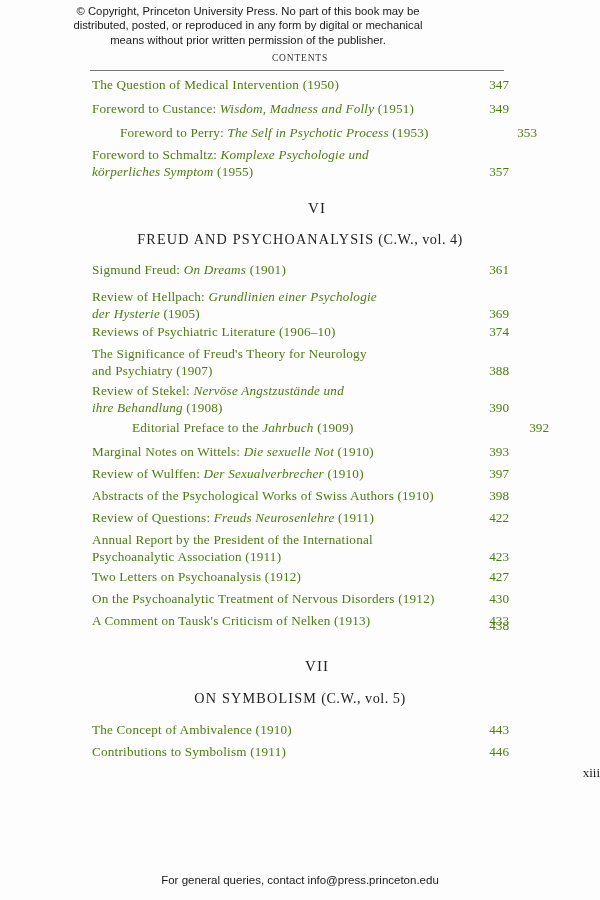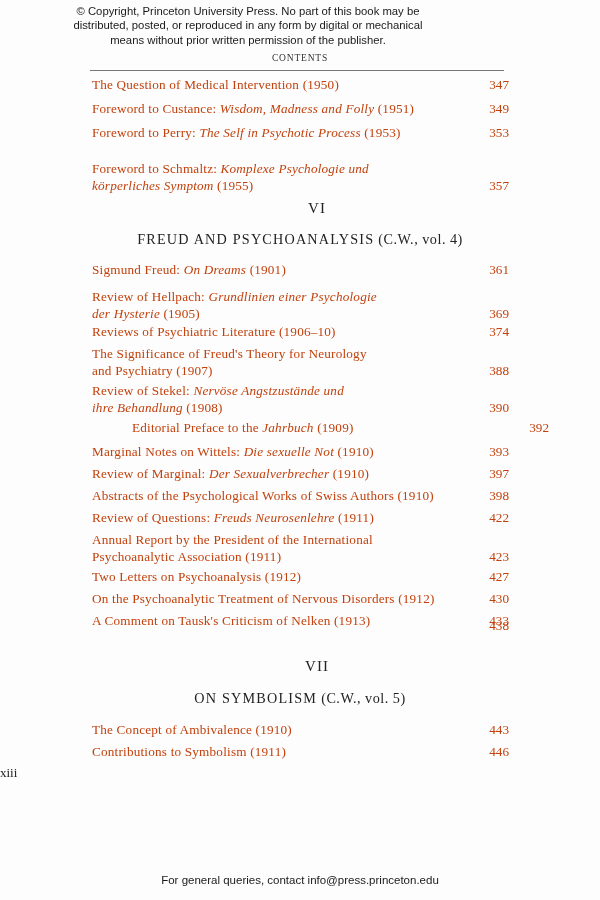--- a/index.html
+++ b/index.html
@@ -9,28 +9,28 @@
   }
   .copyright {
     position: absolute; top: 4px; left: 0; width: 496px; text-align: center;
     font-family: "Liberation Sans", "DejaVu Sans", sans-serif; font-size: 11.3px; line-height: 14.3px; color: #1a1a1a;
   }
   .running-head {
     position: absolute; top: 53px; left: 0; width: 600px; text-align: center;
     font-size: 9.5px; letter-spacing: 0.8px; color: #333;
   }
   .rule { position: absolute; top: 70px; left: 90px; width: 414px; height: 1px; background: #777; }
-  .entry { position: absolute; left: 92px; width: 417px; font-size: 13.2px; line-height: 17px; color: #c2410c; }
+  .entry { position: absolute; left: 92px; width: 417px; font-size: 13.2px; line-height: 17px; color: #4d7c0f; }
   .entry .title { display: block; width: 370px; letter-spacing: 0.2px; }
   .entry .page { position: absolute; right: 0; bottom: 0; font-size: 13.2px; }
   .entry i { font-style: italic; }
   .part-num { position: absolute; left: 0; width: 600px; text-align: center; font-size: 15px; letter-spacing: 1px; color: #222; padding-left: 17px; }
   .part-title { position: absolute; left: 0; width: 600px; text-align: center; font-size: 14.2px; letter-spacing: 1.2px; color: #222; }
   .part-title .vol { letter-spacing: 0.5px; }
-  .folio { position: absolute; top: 765px; left: 0; width: 600px; text-align: left; font-size: 13px; color: #222; }
+  .folio { position: absolute; top: 765px; left: 0; width: 600px; text-align: right; font-size: 13px; color: #222; }
   .footer {
     position: absolute; top: 874px; left: 0; width: 600px; text-align: center;
     font-family: "Liberation Sans", "DejaVu Sans", sans-serif; font-size: 11.5px; color: #1a1a1a;
   }
 </style>
 </head>
 <body>
 
 <div class="copyright">
   <div>© Copyright, Princeton University Press. No part of this book may be</div>
@@ -42,25 +42,25 @@
 <div class="rule"></div>
 
 <div class="entry" style="top:76px;">
   <span class="title"><span>The Question of Medical Intervention (1950)</span></span>
   <span class="page">347</span>
 </div>
 <div class="entry" style="top:100px;">
   <span class="title"><span>Foreword to Custance: </span><i>Wisdom, Madness and Folly</i><span> (1951)</span></span>
   <span class="page">349</span>
 </div>
-<div class="entry" style="top:124px;">
+<div class="entry" style="top:124px;margin-left:28px;">
   <span class="title"><span>Foreword to Perry: </span><i>The Self in Psychotic Process</i><span> (1953)</span></span>
   <span class="page">353</span>
 </div>
-<div class="entry" style="top:160px;">
+<div class="entry" style="top:146px;">
   <span class="title"><span>Foreword to Schmaltz: </span><i>Komplexe Psychologie und</i><br><i>körperliches Symptom</i><span> (1955)</span></span>
   <span class="page">357</span>
 </div>
 
 <div class="part-num" style="top:200px;">VI</div>
 <div class="part-title" style="top:231px;">
   <span>FREUD AND PSYCHOANALYSIS</span><span class="vol"> (C.W., vol. 4)</span>
 </div>
 
 <div class="entry" style="top:261px;">
@@ -85,21 +85,21 @@
 </div>
 <div class="entry" style="top:419px;margin-left:40px;">
   <span class="title"><span>Editorial Preface to the </span><i>Jahrbuch</i><span> (1909)</span></span>
   <span class="page">392</span>
 </div>
 <div class="entry" style="top:443px;">
   <span class="title"><span>Marginal Notes on Wittels: </span><i>Die sexuelle Not</i><span> (1910)</span></span>
   <span class="page">393</span>
 </div>
 <div class="entry" style="top:465px;">
-  <span class="title"><span>Review of Marginal: </span><i>Der Sexualverbrecher</i><span> (1910)</span></span>
+  <span class="title"><span>Review of Wulffen: </span><i>Der Sexualverbrecher</i><span> (1910)</span></span>
   <span class="page">397</span>
 </div>
 <div class="entry" style="top:487px;">
   <span class="title" style="width:380px;"><span>Abstracts of the Psychological Works of Swiss Authors (1910)</span></span>
   <span class="page">398</span>
 </div>
 <div class="entry" style="top:509px;">
   <span class="title"><span>Review of Questions: </span><i>Freuds Neurosenlehre</i><span> (1911)</span></span>
   <span class="page">422</span>
 </div>

